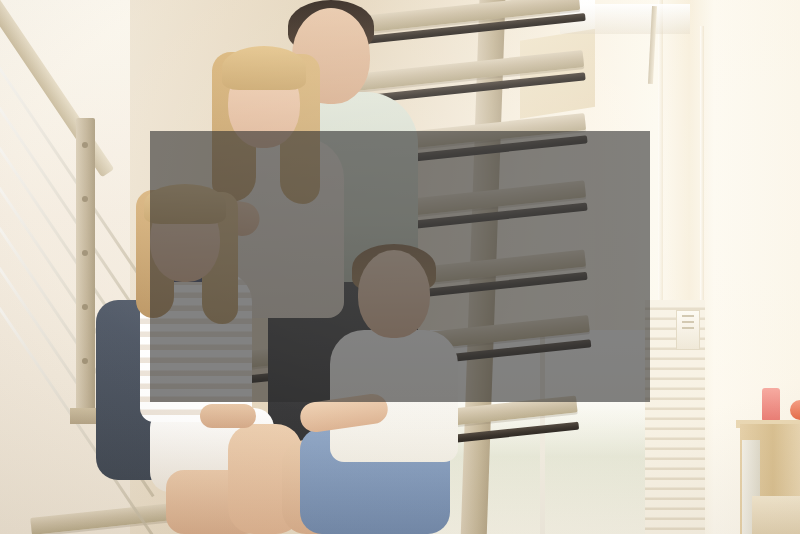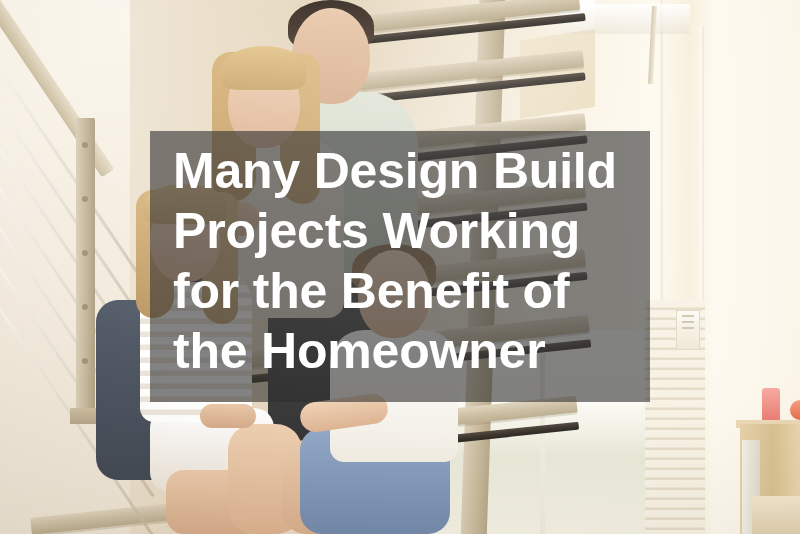--- a/index.html
+++ b/index.html
@@ -303,18 +303,14 @@
     <div class="cabinet-top"></div>
     <div class="cabinet"></div>
     <div class="side-panel"></div>
     <div class="box-low"></div>
 
     <div class="grade"></div>
     <div class="soften"></div>
   </div>
 
   <div class="overlay"></div>
-  <h1 class="title">Many Design Build
-Projects Working
-for the Benefit of
-the Homeowner</h1>
 
 </div>
 
 </body></html>

